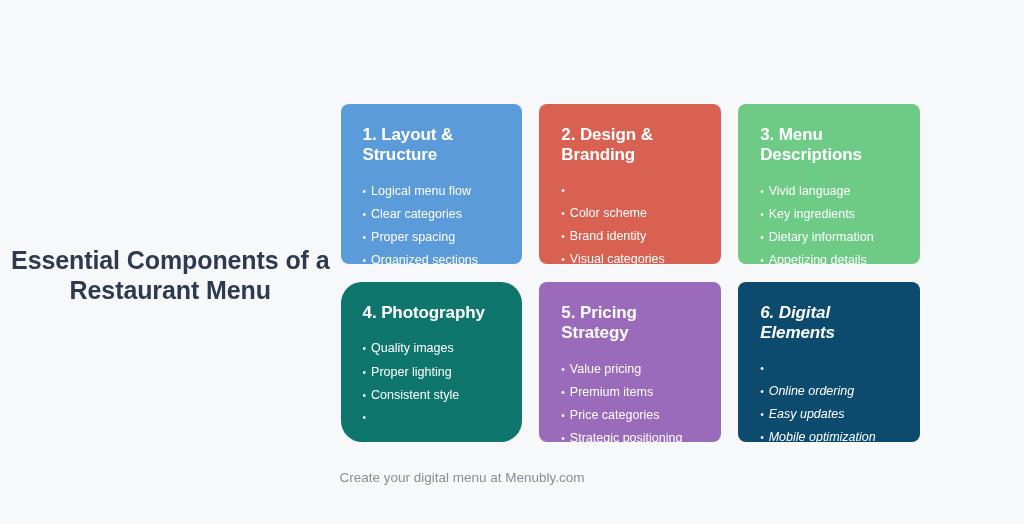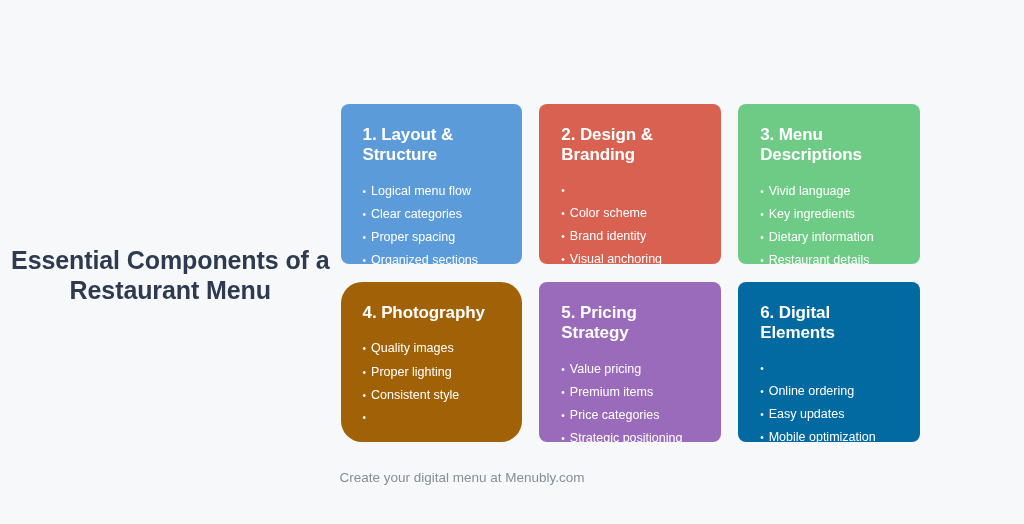--- a/index.html
+++ b/index.html
@@ -133,46 +133,46 @@
           <li>
             <span class="bullet">•</span>
             <span>Color scheme</span>
           </li>
           <li>
             <span class="bullet">•</span>
             <span>Brand identity</span>
           </li>
           <li>
             <span class="bullet">•</span>
-            <span>Visual anchoring</span>
+            <span>Visual categories</span>
           </li>
         </ul>
       </div>
       <div class="card" style="background: rgb(110, 203, 133);">
         <div class="card-title">3. Menu Descriptions</div>
         <ul class="card-list">
           <li>
             <span class="bullet">•</span>
             <span>Vivid language</span>
           </li>
           <li>
             <span class="bullet">•</span>
             <span>Key ingredients</span>
           </li>
           <li>
             <span class="bullet">•</span>
             <span>Dietary information</span>
           </li>
           <li>
             <span class="bullet">•</span>
-            <span>Restaurant details</span>
-          </li>
-        </ul>
-      </div>
-      <div class="card" style="background: #a16207; border-radius: 21px;">
+            <span>Appetizing details</span>
+          </li>
+        </ul>
+      </div>
+      <div class="card" style="background: #0f766e; border-radius: 21px;">
         <div class="card-title">4. Photography</div>
         <ul class="card-list">
           <li>
             <span class="bullet">•</span>
             <span>Quality images</span>
           </li>
           <li>
             <span class="bullet">•</span>
             <span>Proper lighting</span>
           </li>
@@ -199,21 +199,21 @@
           <li>
             <span class="bullet">•</span>
             <span>Price categories</span>
           </li>
           <li>
             <span class="bullet">•</span>
             <span>Strategic positioning</span>
           </li>
         </ul>
       </div>
-      <div class="card" style="background: #0369a1;">
+      <div class="card" style="background: #0c4a6e; font-style: italic;">
         <div class="card-title">6. Digital Elements</div>
         <ul class="card-list">
           <li>
             <span class="bullet">•</span>
           </li>
           <li>
             <span class="bullet">•</span>
             <span>Online ordering</span>
           </li>
           <li>

